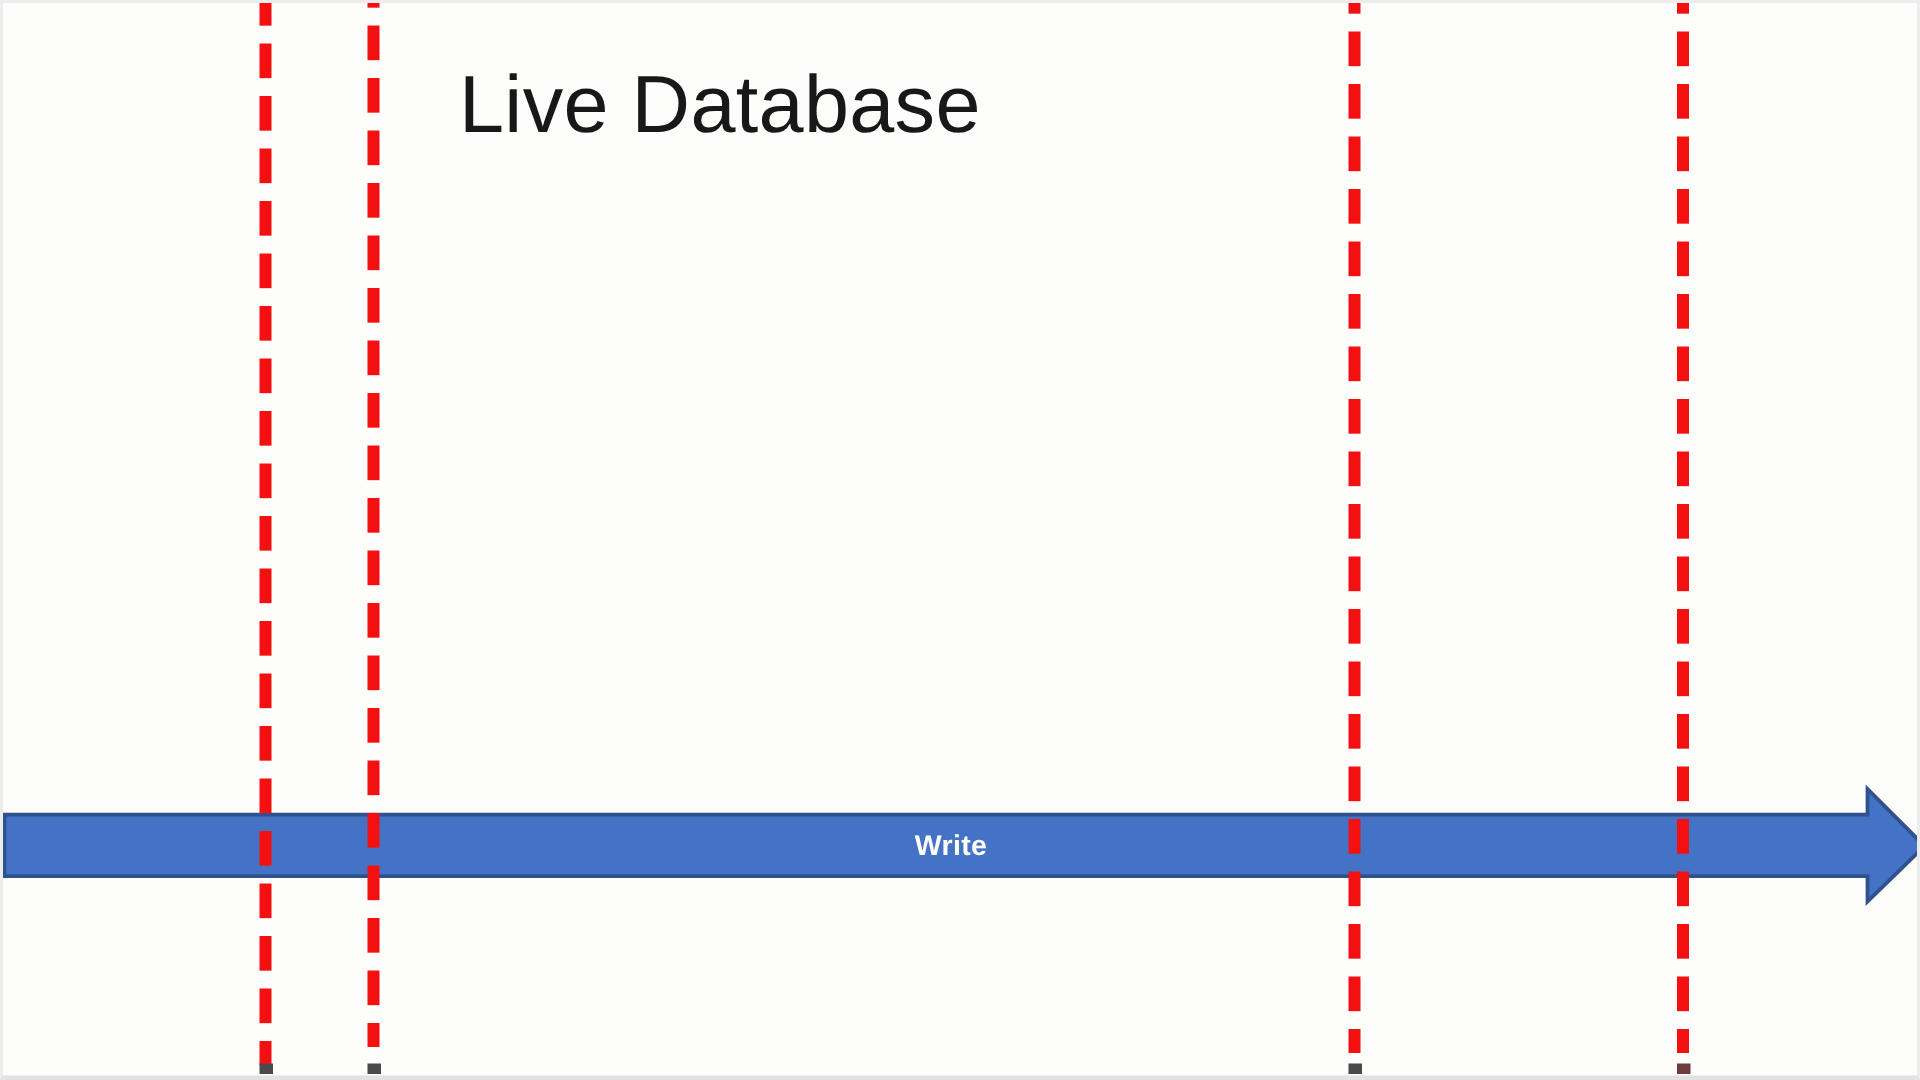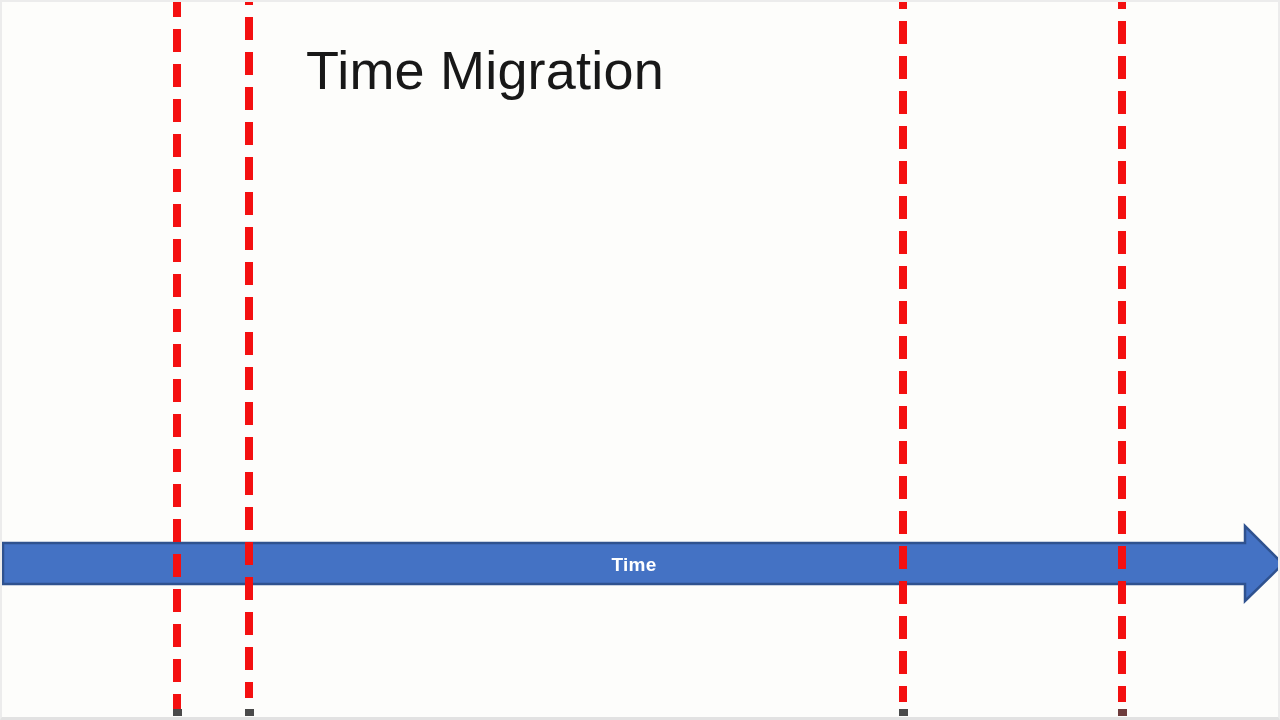--- a/index.html
+++ b/index.html
@@ -82,33 +82,33 @@
     letter-spacing: 0.2px;
     pointer-events: none;
     white-space: nowrap;
   }
 </style>
 </head>
 <body>
 
 <div id="slide">
 
-  <div id="title">Time Migration</div>
+  <div id="title">Live Database</div>
 
   <div class="marker-line" style="left:171px;"></div>
   <div class="marker-line" style="left:243px; top:-20px;"></div>
   <div class="marker-line" style="left:897px; top:-16px;"></div>
   <div class="marker-line" style="left:1116px; top:-16px;"></div>
 
   <div class="marker-foot" style="left:171px; top:707px;"></div>
   <div class="marker-foot" style="left:243px; top:707px;"></div>
   <div class="marker-foot" style="left:897px; top:707px;"></div>
   <div class="marker-foot" style="left:1116px; top:707px; background:#6e3c3c;"></div>
 
 
   <div class="arrow" style="left:0px; top:522px; width:1290px; height:80px;">
     <svg width="1290" height="80" viewBox="0 0 1290 80">
       <path d="M 1,19 L 1243,19 L 1243,2 L 1281,40 L 1243,77 L 1243,60 L 1,60 Z" fill="#4472c4" stroke="#2f528f" stroke-width="2.5" stroke-linejoin="miter"></path>
     </svg>
-    <div class="arrow-label" style="top:30px; left:0px; width:1264px;">Time</div>
+    <div class="arrow-label" style="top:30px; left:0px; width:1264px;">Write</div>
   </div>
 
 </div>
 
 </body></html>

